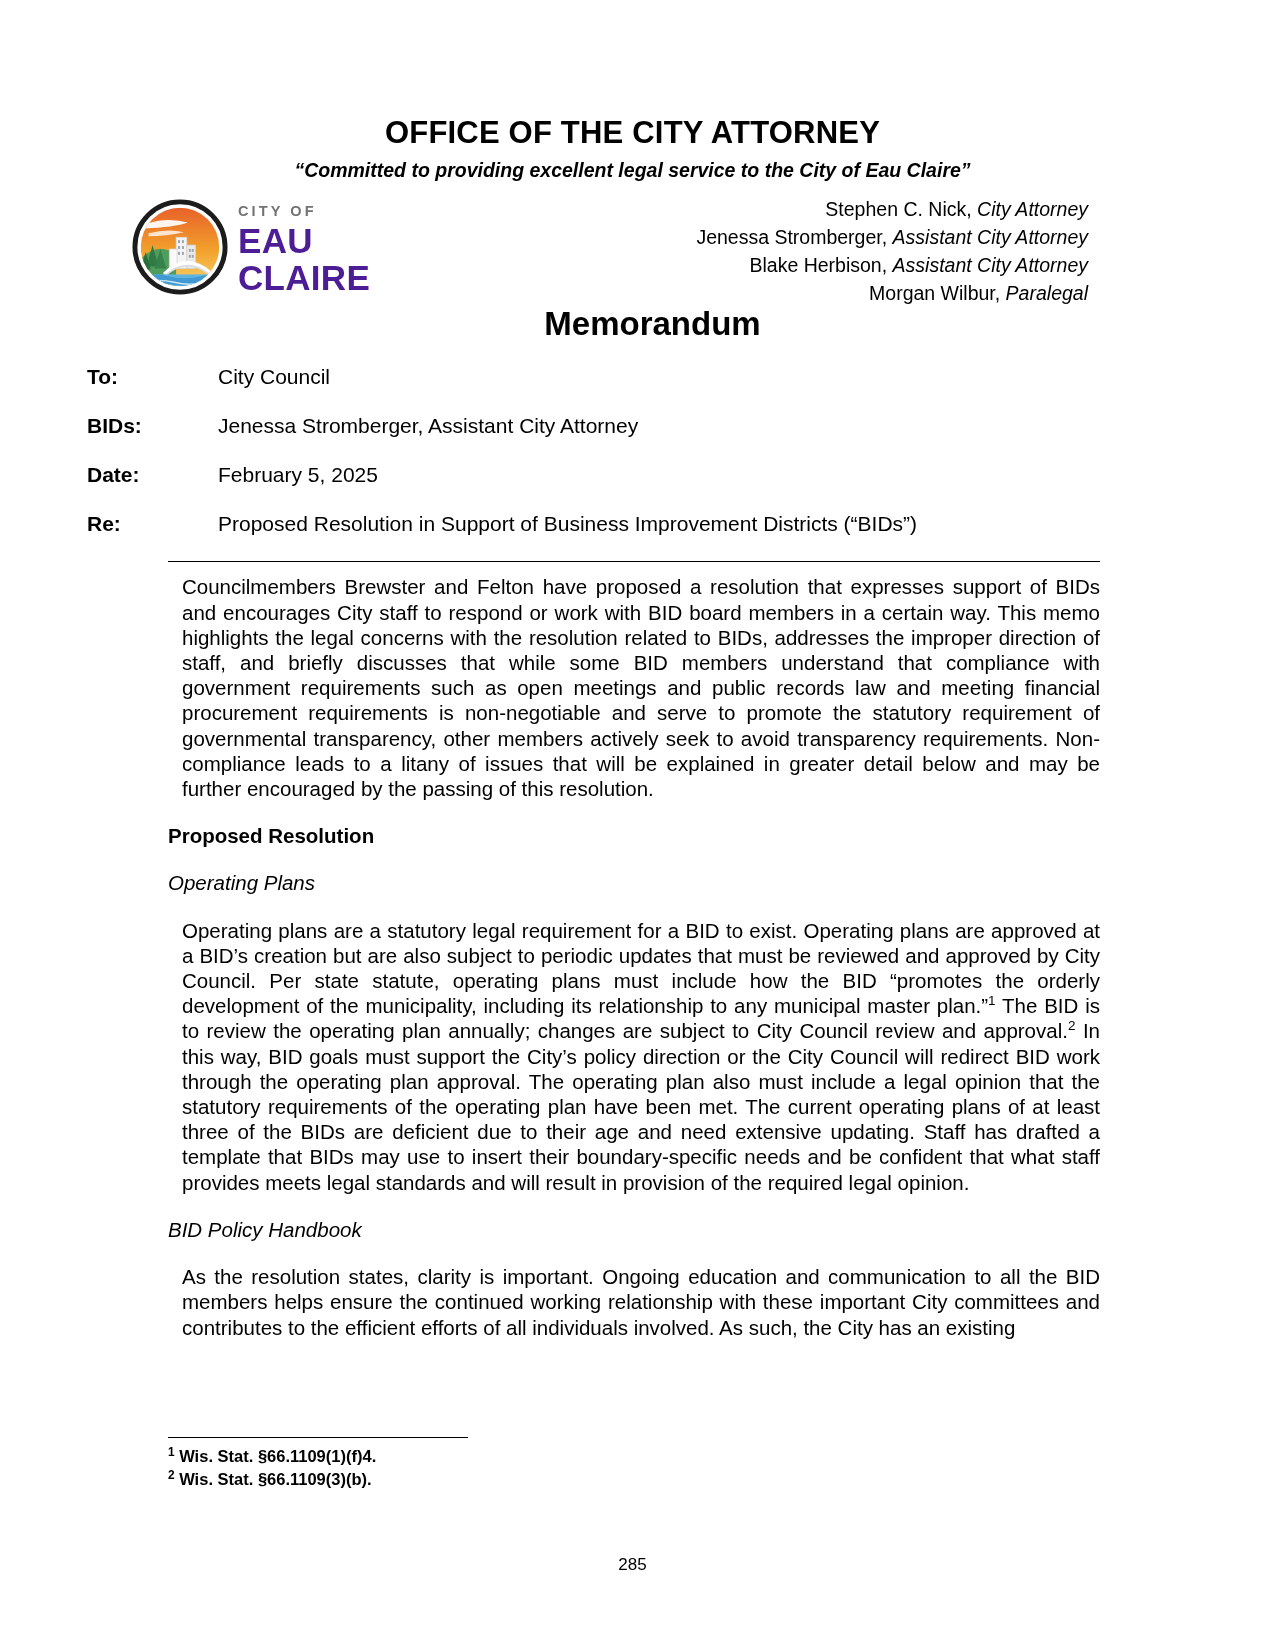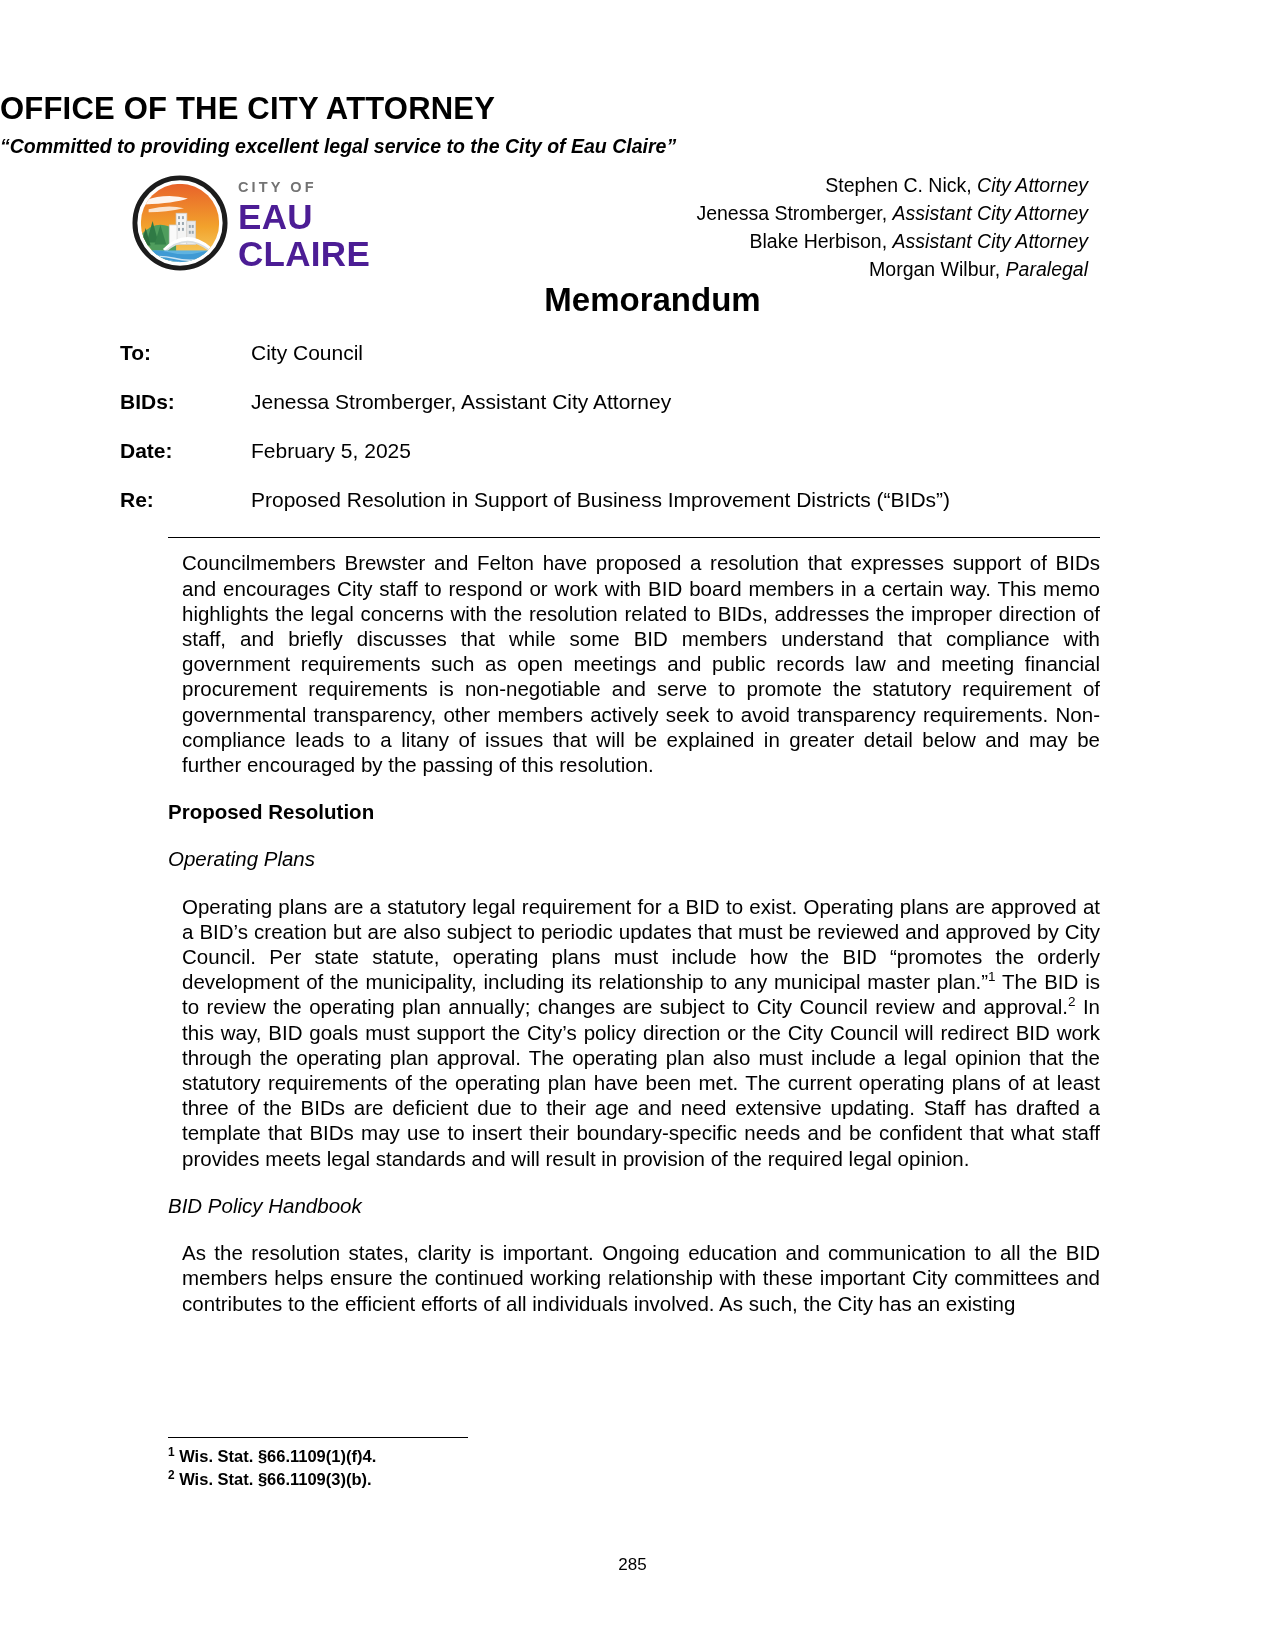--- a/index.html
+++ b/index.html
@@ -17,22 +17,22 @@
     width: 1265px;
     height: 1637px;
     margin: 0 auto;
     background: #ffffff;
     box-sizing: border-box;
     overflow: hidden;
   }
 
   
   .letterhead {
-    padding-top: 92px;
-    text-align: left;
+    padding-top: 116px;
+    text-align: center;
   }
   .office-title {
     font-size: 31px;
     font-weight: bold;
     letter-spacing: 0.2px;
     line-height: 1.1;
     margin: 0;
   }
   .tagline {
     font-size: 19.5px;
@@ -99,21 +99,21 @@
     font-size: 33px;
     font-weight: bold;
     margin: 1px 0 0 0;
     padding-left: 40px;
     line-height: 1.15;
   }
 
   
   .fields {
     margin: 22px 0 0 0;
-    padding: 0 165px 0 120px;
+    padding: 0 165px 0 87px;
   }
   .field-row {
     display: flex;
     align-items: baseline;
     margin-bottom: 25px;
   }
   .field-label {
     font-size: 21px;
     font-weight: bold;
     width: 131px;

